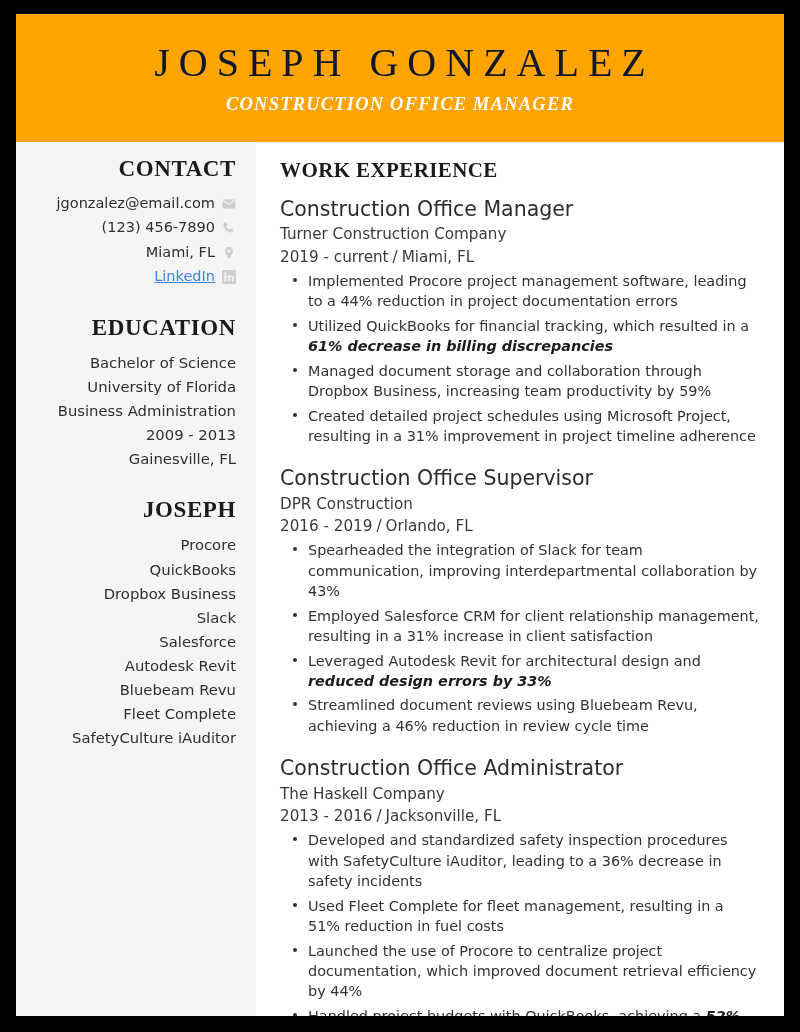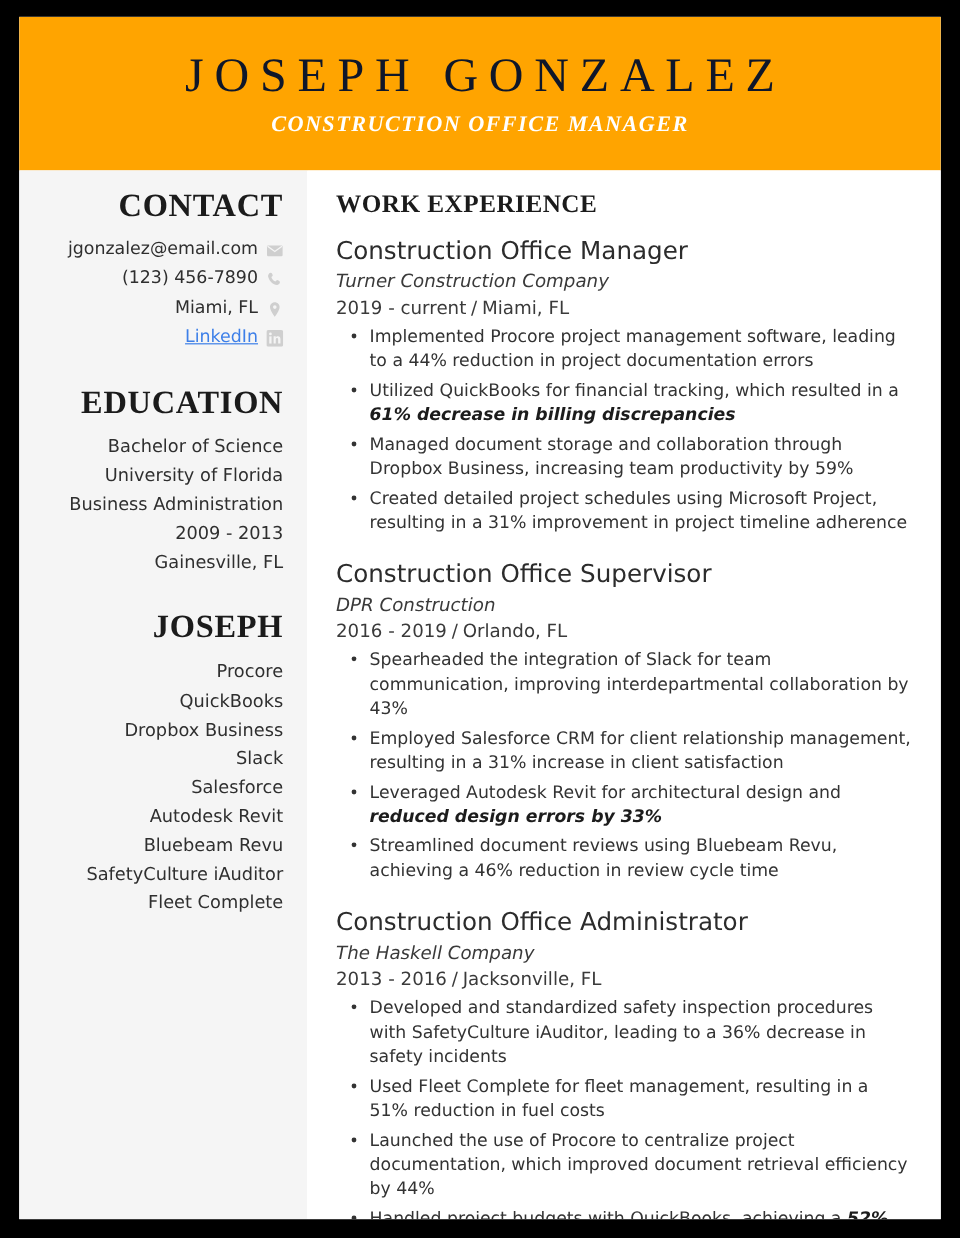--- a/index.html
+++ b/index.html
@@ -70,21 +70,21 @@
   .main {
     flex: 1;
     background: #ffffff;
     box-sizing: border-box;
     padding: 16px 24px 0 24px;
   }
   
   .side-heading {
     font-family: "Liberation Serif", serif;
     font-weight: 700;
-    font-size: 27px;
+    font-size: 23px;
     color: #1b1b1b;
     letter-spacing: 0.6px;
     margin: 0 0 10px 0;
   }
   .side-heading.space-top { margin-top: 26px; }
   .contact-list, .edu-list, .skills-list {
     list-style: none;
     margin: 0;
     padding: 0;
   }
@@ -131,21 +131,20 @@
     font-size: 20.5px;
     color: #2c2c2c;
     font-weight: 400;
     line-height: 1.28;
     margin-bottom: 2px;
   }
   .job-company {
     font-size: 15.2px;
     color: #3a3a3a;
     line-height: 1.42;
-    font-style: italic;
   }
   .job-meta {
     font-size: 15.2px;
     color: #3a3a3a;
     line-height: 1.45;
     margin-bottom: 3px;
   }
   .job-meta .sep { padding: 0 4px; }
   .bullets {
     margin: 0;
@@ -242,22 +241,22 @@
 
       <h2 class="side-heading space-top">JOSEPH</h2>
       <ul class="skills-list" id="skills-list">
           <li class="skill-item">Procore</li>
           <li class="skill-item">QuickBooks</li>
           <li class="skill-item">Dropbox Business</li>
           <li class="skill-item">Slack</li>
           <li class="skill-item">Salesforce</li>
           <li class="skill-item">Autodesk Revit</li>
           <li class="skill-item">Bluebeam Revu</li>
+          <li class="skill-item">Fleet Complete</li>
           <li class="skill-item">SafetyCulture iAuditor</li>
-          <li class="skill-item">Fleet Complete</li>
         </ul>
 
     </aside>
 
     <section class="main">
       <h2 class="main-heading">WORK EXPERIENCE</h2>
       <div id="jobs-container">
           <div class="job">
             <div class="job-role">Construction Office Manager</div>
             <div class="job-company">Turner Construction Company</div>

